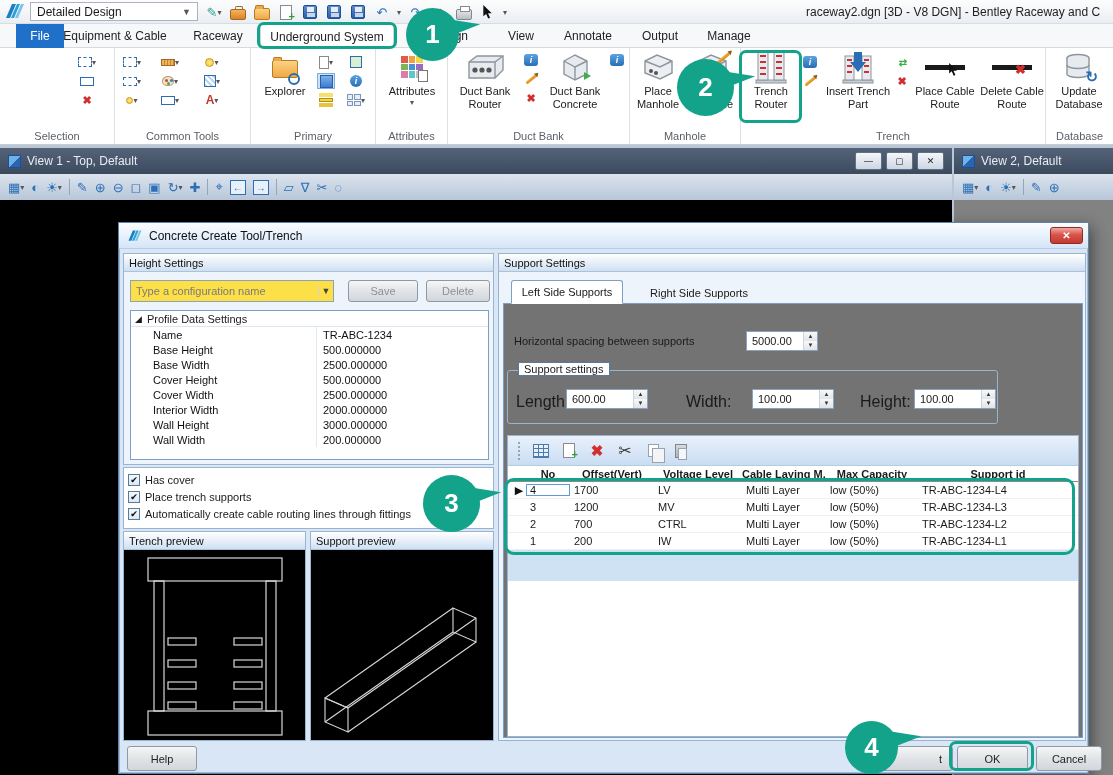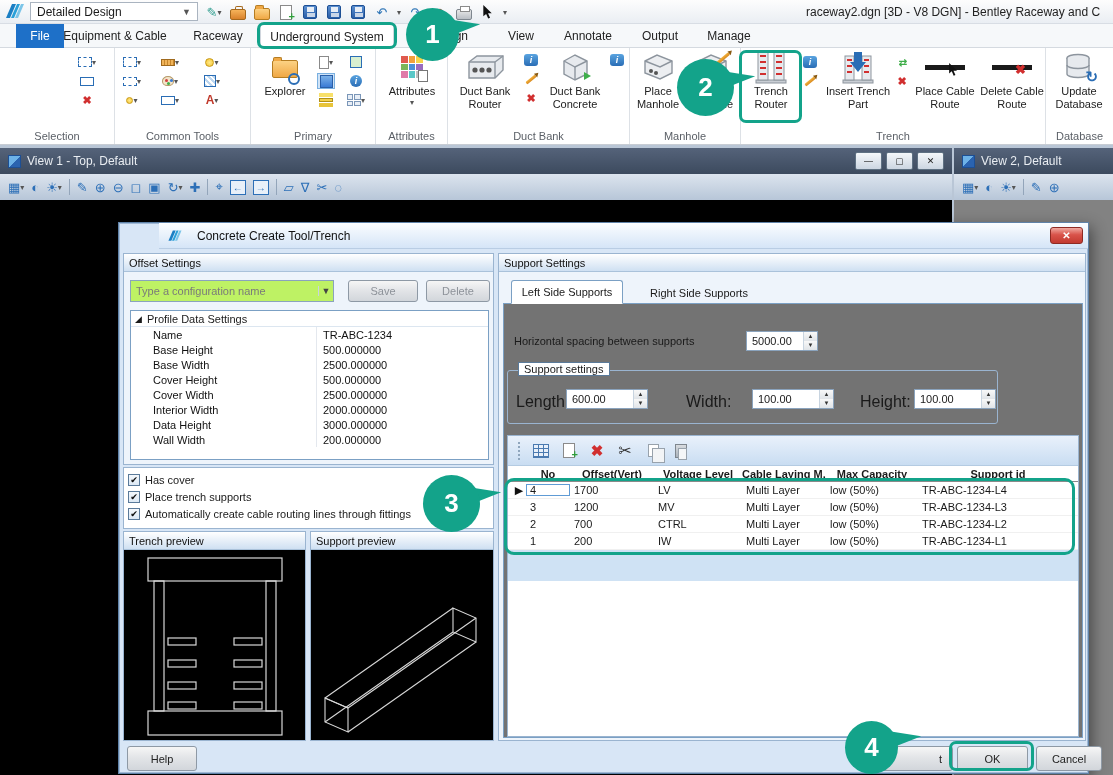--- a/index.html
+++ b/index.html
@@ -86,30 +86,30 @@
   .vtools .vt { display:inline-flex; align-items:center; }
   .vtools .boxar { border:1px solid #2c6fb7; background:#e8f0f9; font-size:10px; padding:0 2px; line-height:13px; }
   .winbtns { position:absolute; right:8px; top:4px; display:flex; gap:4px; }
   .wb { width:27px; height:18px; background:linear-gradient(#f4f7fa,#ccd6e2); border:1px solid #5f7183; border-radius:2px; font-size:9px; display:flex; align-items:center; justify-content:center; color:#222; }
 
   
   .dialog { position:absolute; left:118px; top:222px; width:971px; height:552px; background:#d8e6f6;
     border:1px solid #5f82a8; box-shadow:0 0 0 1px #9fb8d4 inset, 3px 5px 14px rgba(0,0,0,.45); }
   .dtitle { position:absolute; left:0; top:0; right:0; height:26px;
     background:linear-gradient(#fbfdff,#d5e5f7); border-bottom:1px solid #b9cde4;
-    display:flex; align-items:center; gap:14px; padding:0 8px; font-size:12px; color:#111;margin-left:40px; }
+    display:flex; align-items:center; gap:6px; padding:0 8px; font-size:12px; color:#111; }
   .dclose { position:absolute; right:5px; top:4px; width:33px; height:17px; border-radius:3px;
     background:linear-gradient(#f0a9a0,#d9534a 45%,#c23a30); border:1px solid #8e2a23; color:#fff;
     font-size:10px; font-weight:bold; display:flex; align-items:center; justify-content:center; }
 
   .gb { position:absolute; background:#eef4fb; border:1px solid #9ab4d0; }
   .gbh { height:18px; background:linear-gradient(#ffffff,#cfe0f2); border-bottom:1px solid #aac2da;
     display:flex; align-items:center; padding:0 5px; font-size:11px; color:#111; }
 
-  .combo { position:absolute; background:#bef264; border:1px solid #8aa3bd; display:flex; align-items:center; padding-left:5px; color:#7a7a7a; }
+  .combo { position:absolute; background:#fde047; border:1px solid #8aa3bd; display:flex; align-items:center; padding-left:5px; color:#7a7a7a; }
   .combo .car { margin-left:auto; width:15px; text-align:center; color:#444; font-size:9px; border-left:1px solid #c8d4e0; }
   .btn { position:absolute; background:linear-gradient(#f6f6f6,#e3e5e8 45%,#d2d6db); border:1px solid #8e99a5; border-radius:3px;
     display:flex; align-items:center; justify-content:center; font-size:11px; color:#222; }
   .btn.dis { color:#8d9299; }
 
   .propgrid { position:absolute; background:#fff; border:1px solid #7ba0c4; font-size:11px; }
   .pgh { height:16px; display:flex; align-items:center; gap:5px; padding-left:4px; border-bottom:1px solid #dce6f0; }
   .pgrow { height:15px; display:flex; align-items:center; }
   .pgl { width:186px; padding-left:22px; color:#111; border-right:1px solid #e4e8ee; height:100%; display:flex; align-items:center;}
   .pgv { padding-left:6px; color:#111; }
@@ -575,21 +575,21 @@
       <svg width="16" height="14" viewBox="0 0 22 19">
         <polygon points="2,16 8,2 12,2 6,16" fill="#1b7fc4"></polygon>
           <polygon points="7,16 13,2 16,2 10,16" fill="#2aa0d8"></polygon>
           <polygon points="11,16 17,2 20,2 14,16" fill="#7cc5e8"></polygon>
       </svg>
       <span>Concrete Create Tool/Trench</span>
       <span class="dclose">✕</span>
     </div>
 
     <div class="gb" style="left:4px;top:30px;width:371px;height:212px">
-      <div class="gbh">Offset Settings</div>
+      <div class="gbh">Height Settings</div>
       <div class="combo" style="left:6px;top:26px;width:204px;height:22px">
         <span>Type a configuration name</span>
         <span class="car">▼</span>
       </div>
       <div class="btn dis" style="left:224px;top:26px;width:70px;height:22px">Save</div>
       <div class="btn dis" style="left:302px;top:26px;width:64px;height:22px">Delete</div>
 
       <div class="propgrid" style="left:6px;top:56px;width:359px;height:150px">
         <div class="pgh">
           <span style="font-size:9px">◢</span>
@@ -613,21 +613,21 @@
           </div>
         <div class="pgrow">
             <span class="pgl">Cover Width</span>
             <span class="pgv">2500.000000</span>
           </div>
         <div class="pgrow">
             <span class="pgl">Interior Width</span>
             <span class="pgv">2000.000000</span>
           </div>
         <div class="pgrow">
-            <span class="pgl">Data Height</span>
+            <span class="pgl">Wall Height</span>
             <span class="pgv">3000.000000</span>
           </div>
         <div class="pgrow">
             <span class="pgl">Wall Width</span>
             <span class="pgv">200.000000</span>
           </div>
       </div>
     </div>
 
     <div class="checkpanel" style="left:4px;top:244px;width:371px;height:62px">

